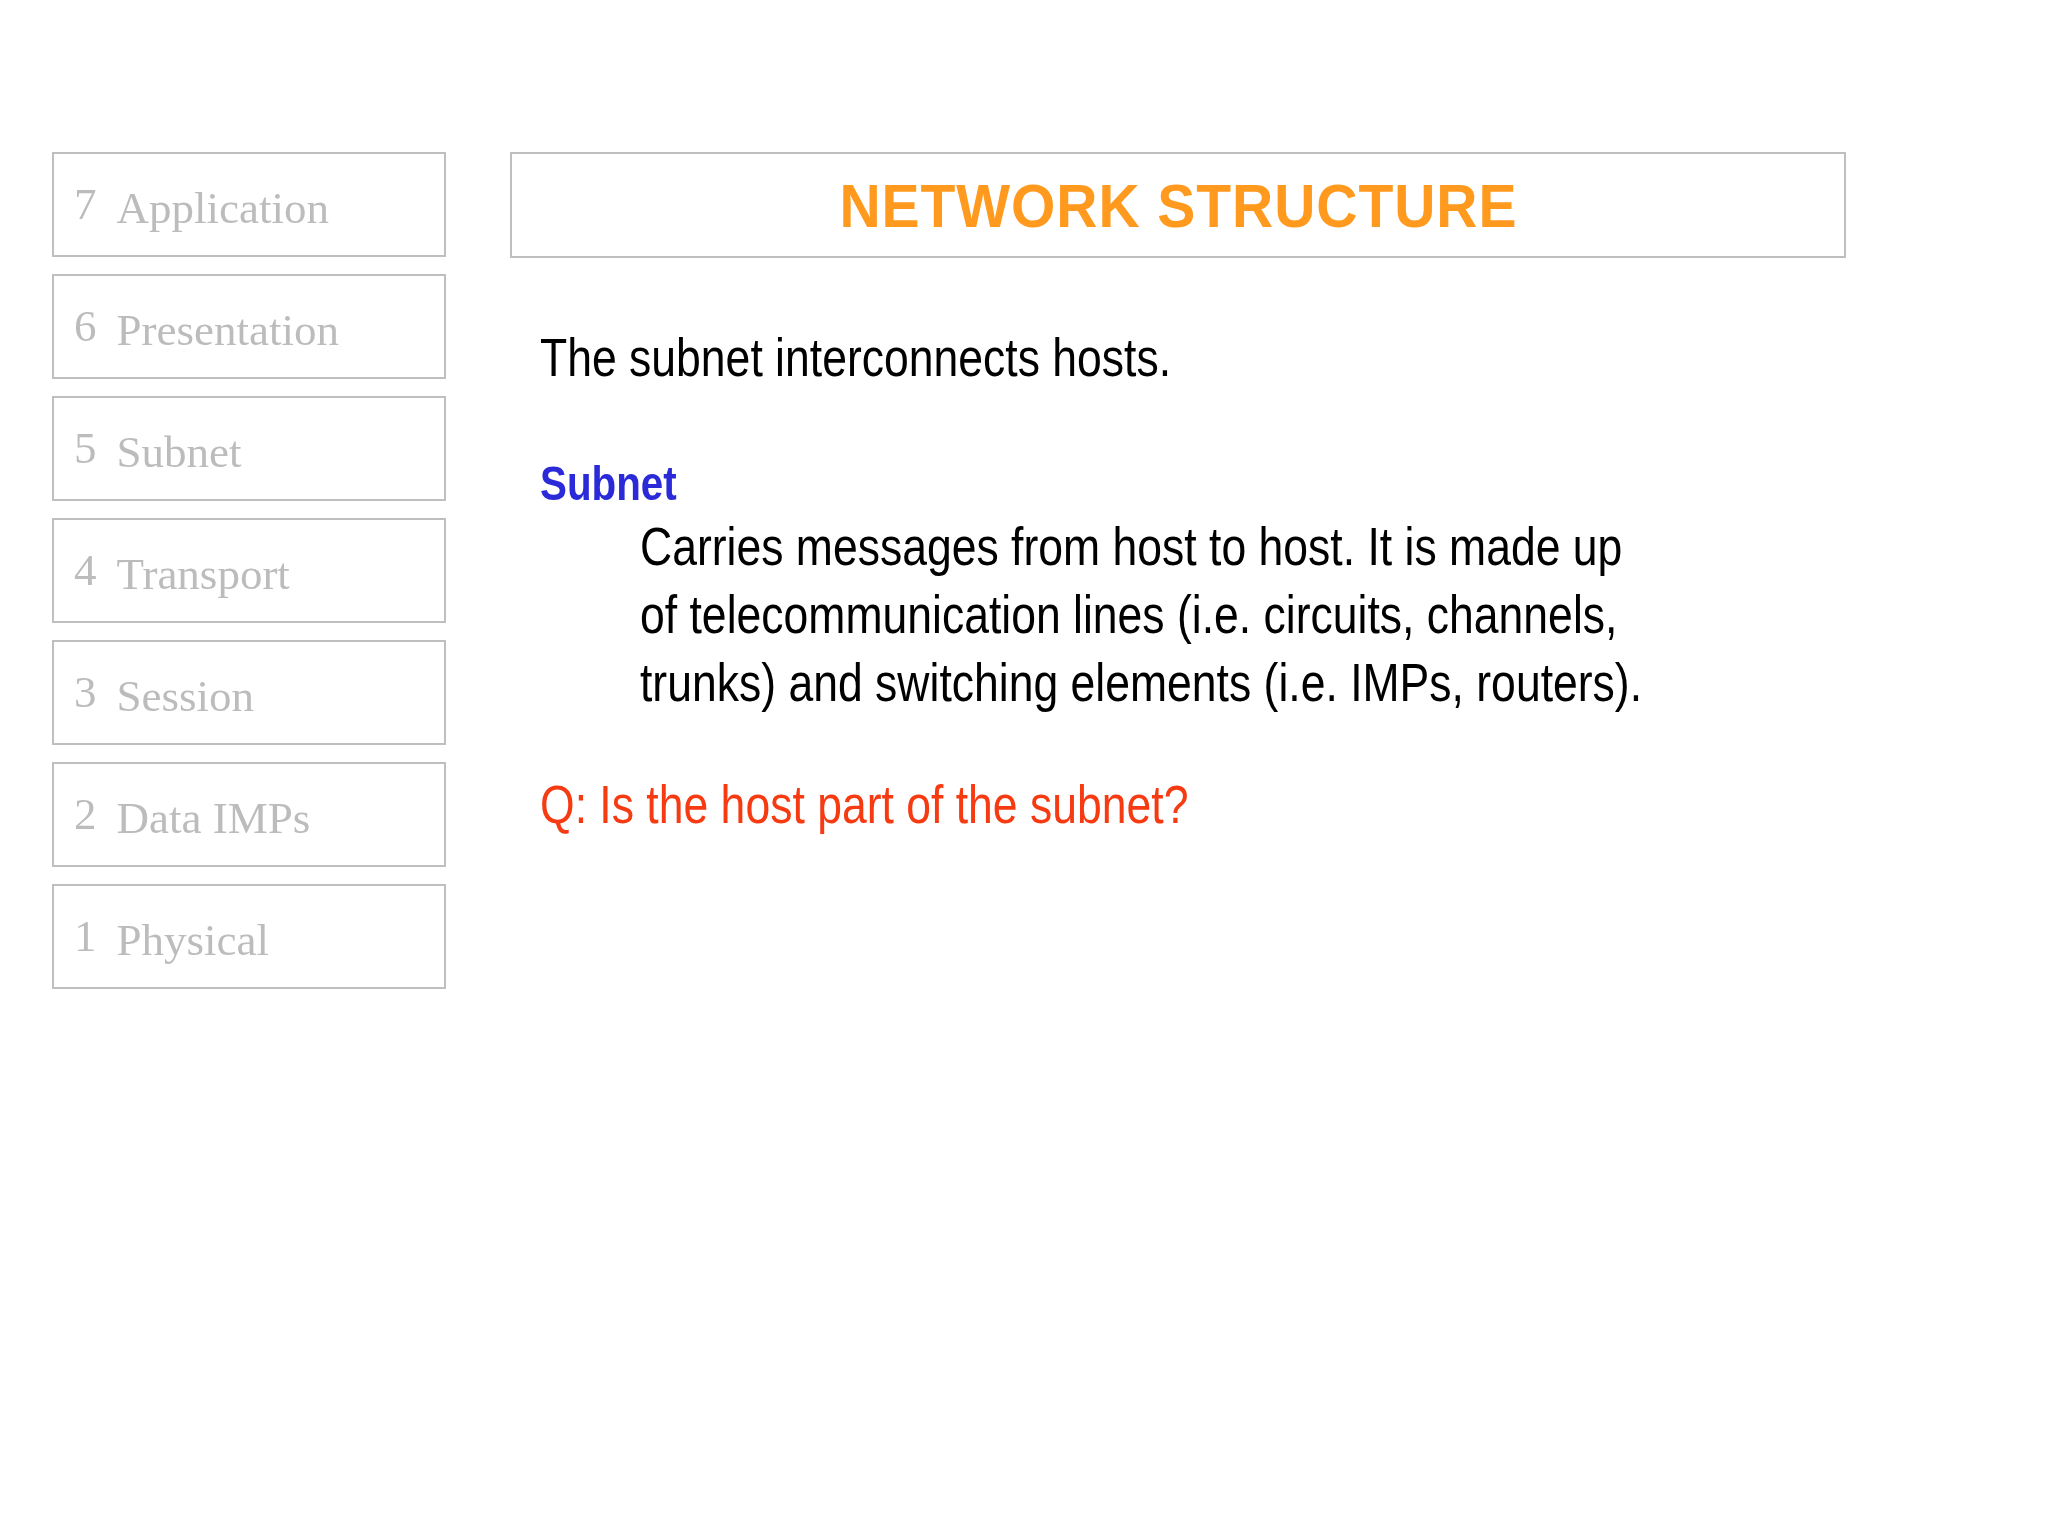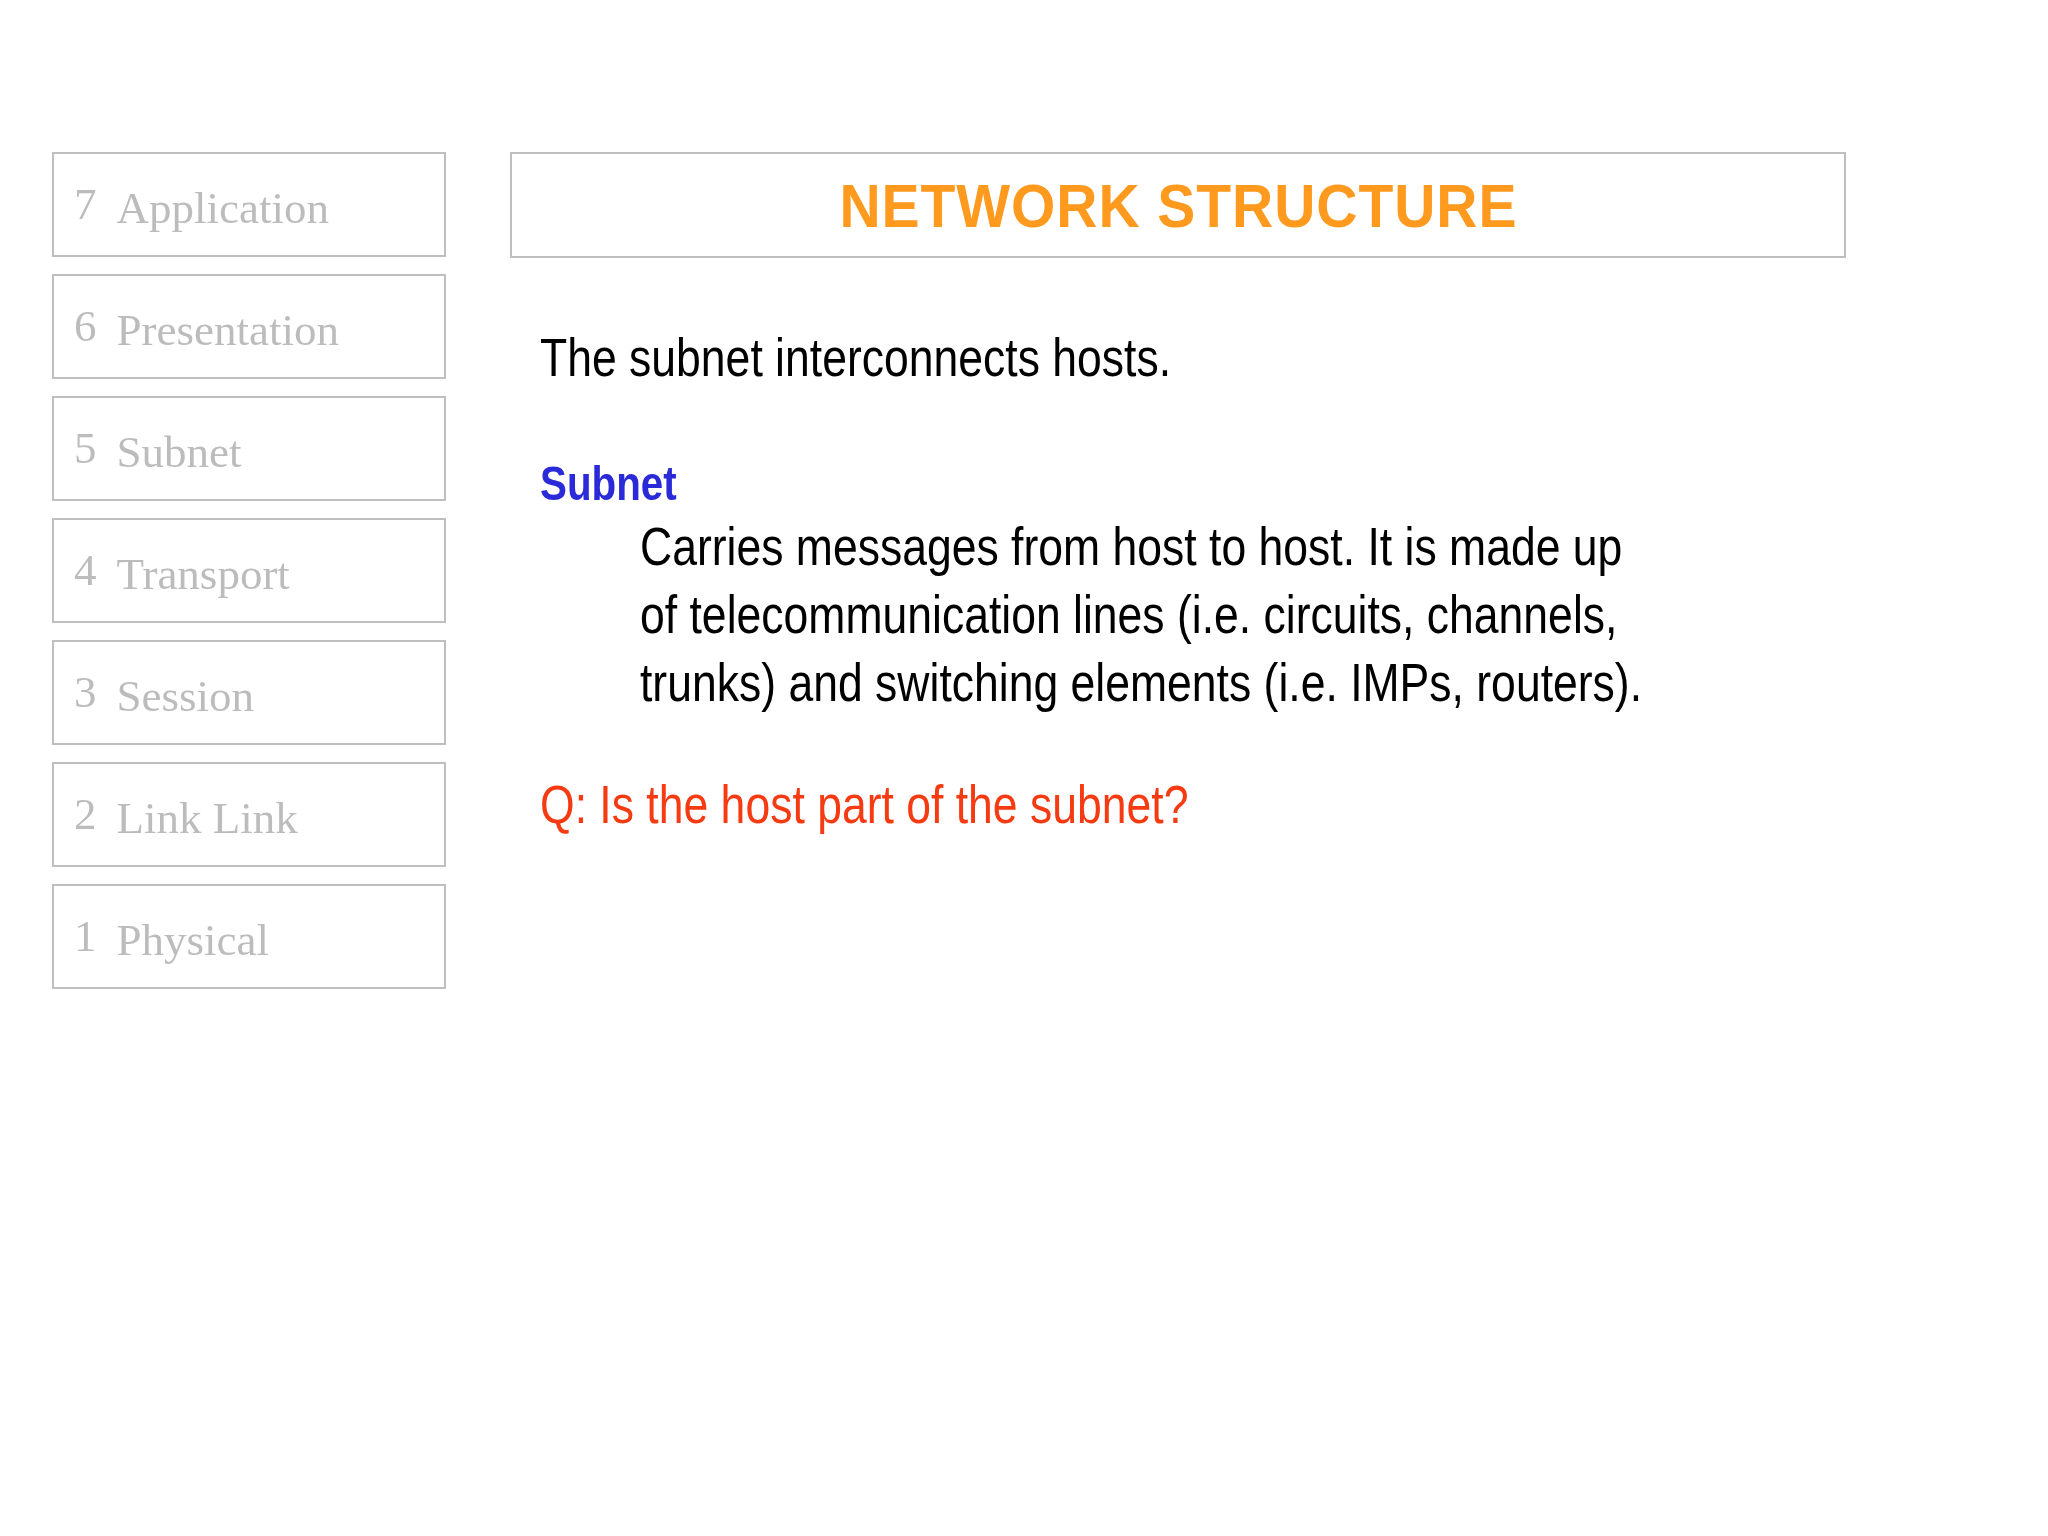--- a/index.html
+++ b/index.html
@@ -149,21 +149,21 @@
     <span class="osi-label">Transport</span>
   </div>
 
   <div class="osi-box">
     <span class="osi-num">3</span>
     <span class="osi-label">Session</span>
   </div>
 
   <div class="osi-box">
     <span class="osi-num">2</span>
-    <span class="osi-label">Link Link</span>
+    <span class="osi-label">Data IMPs</span>
   </div>
 
   <div class="osi-box">
     <span class="osi-num">1</span>
     <span class="osi-label">Physical</span>
   </div>
 
 </div>
 
 <div id="title-banner">

